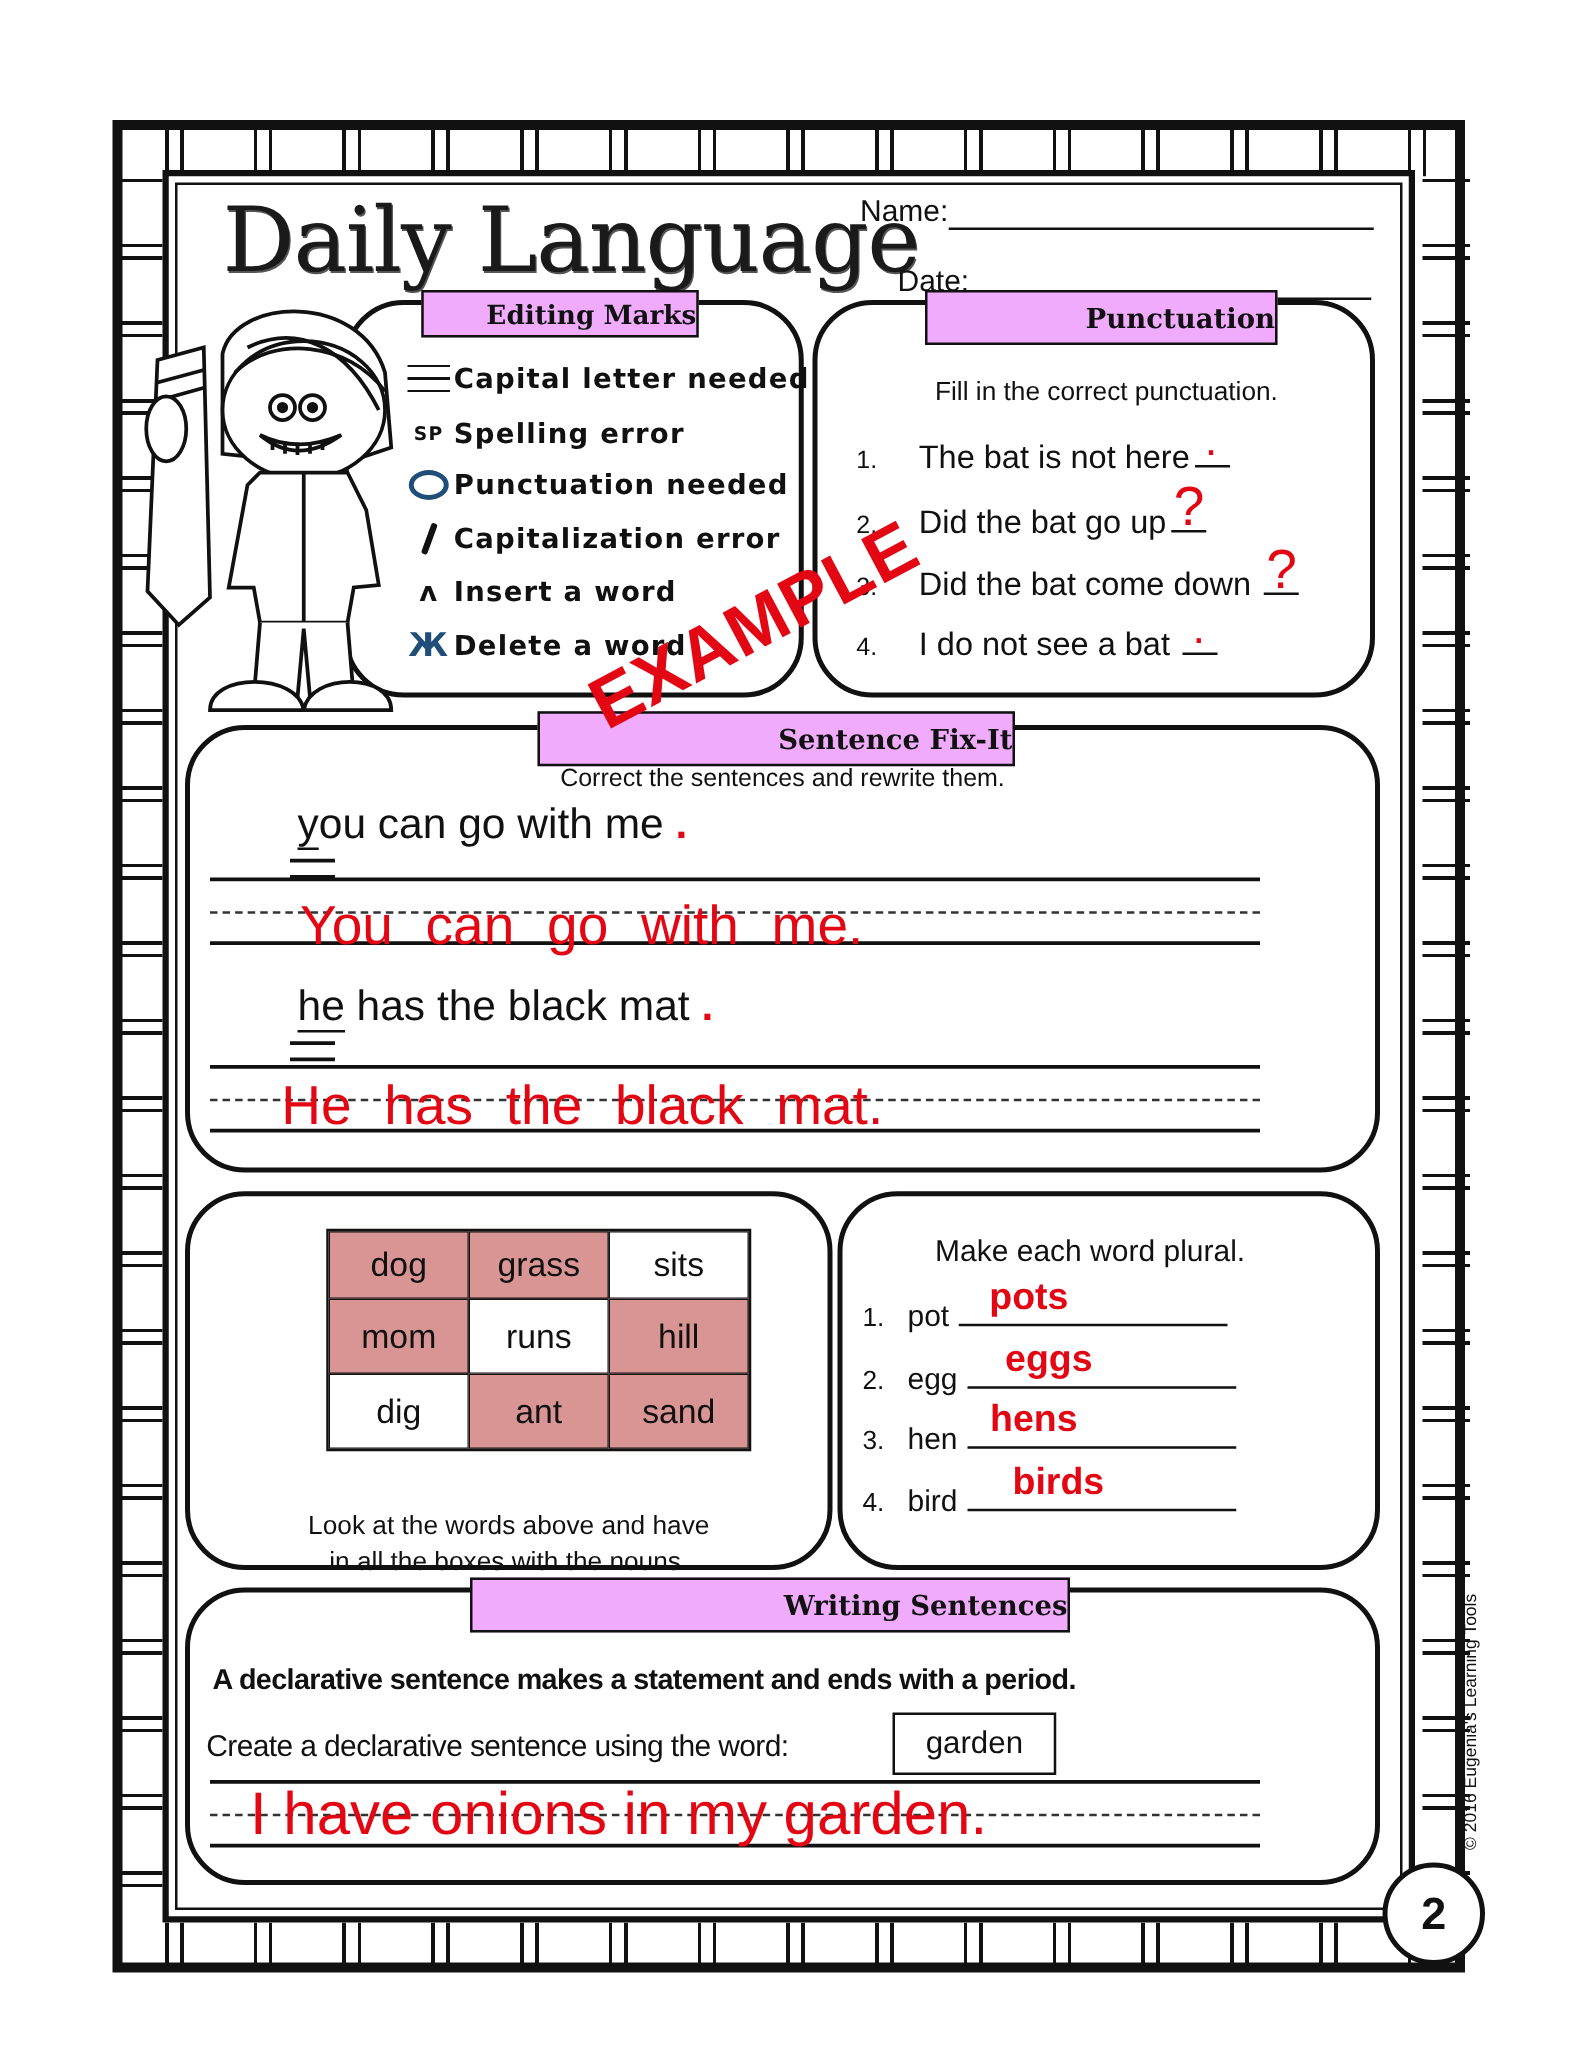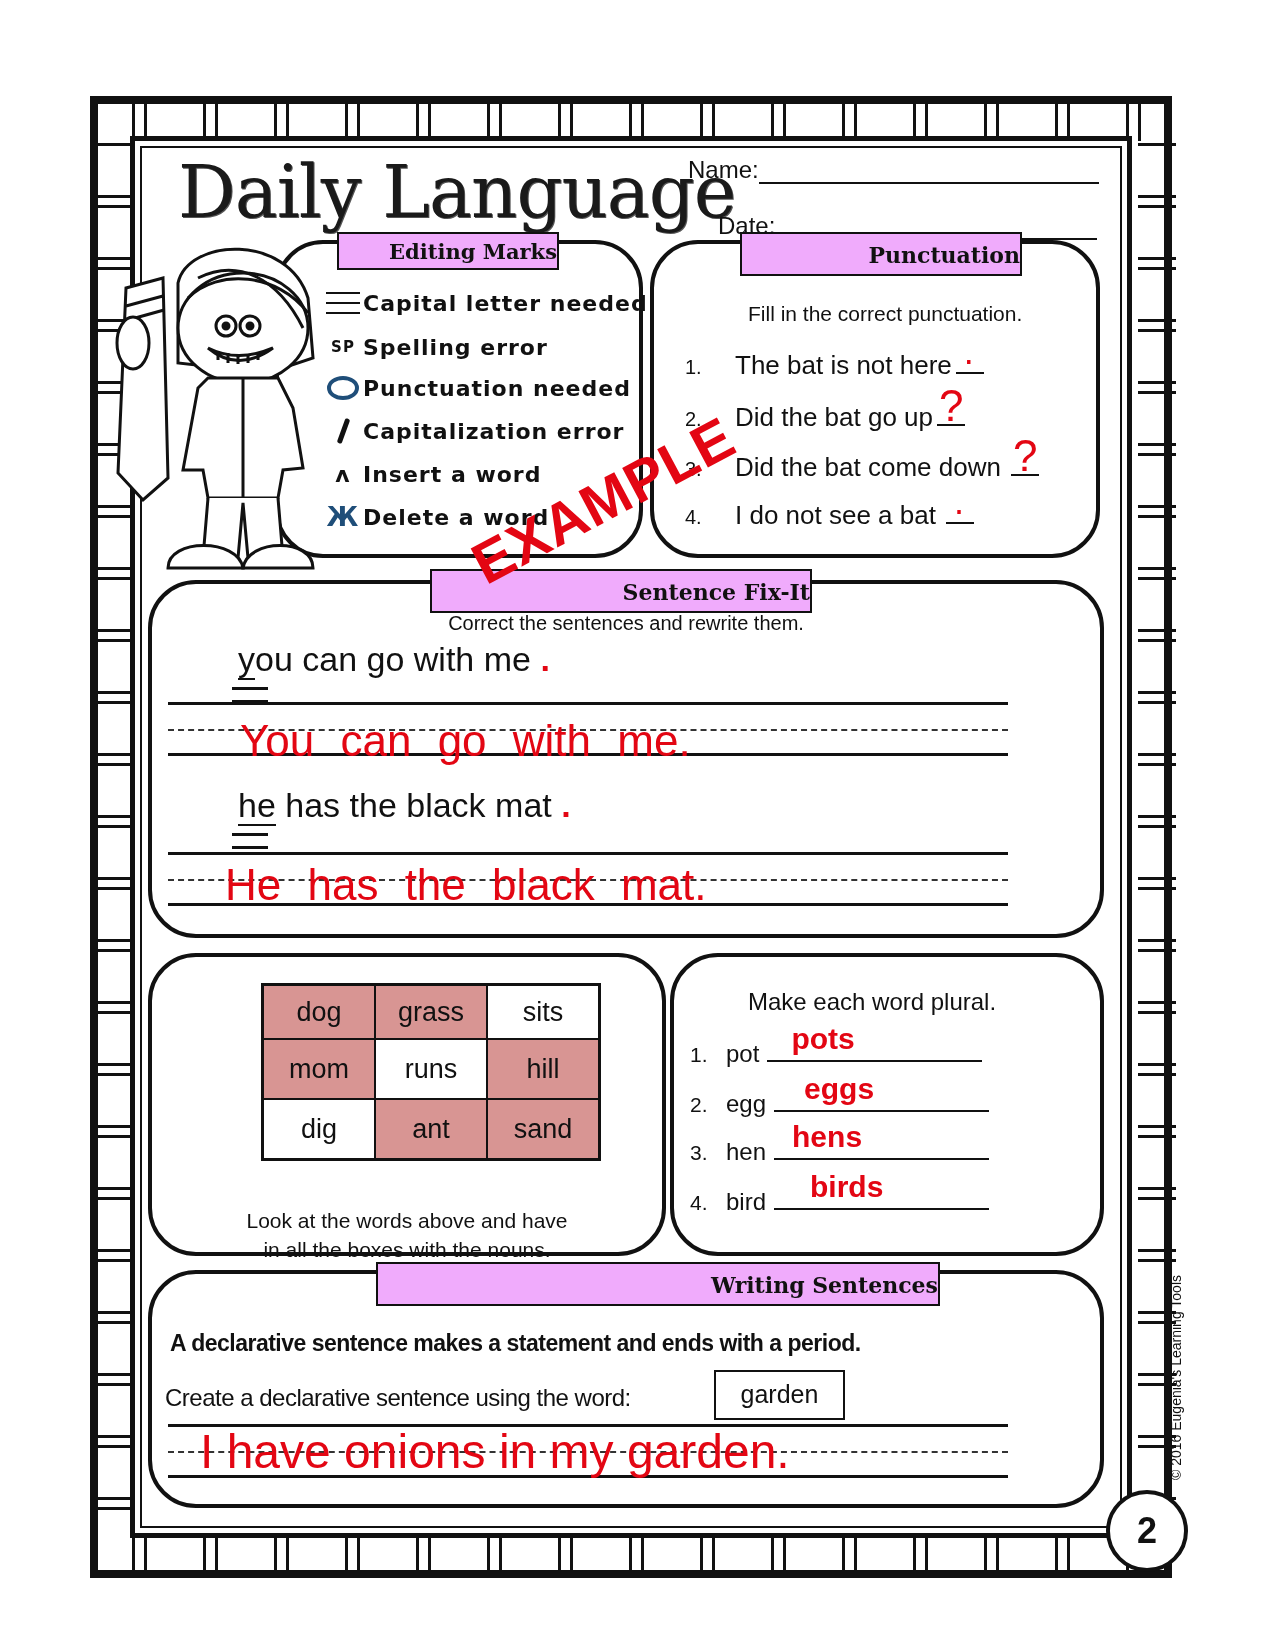--- a/index.html
+++ b/index.html
@@ -273,21 +273,21 @@
     </span>
 </div>
 <div class="plural-row" style="top:1188px;">
   <span class="num">4.</span>
   <span class="word">bird</span>
   <span class="plural-line">
       <span class="answer-red" style="left:36px;">birds</span>
     </span>
 </div>
 
-<div class="panel-title" style="left:376px;top:1262px;width:564px;height:44px;line-height:42px;font-size:22px;">Writing Sentences</div>
+<div class="panel-title" style="left:376px;top:1262px;width:480px;height:44px;line-height:42px;font-size:22px;">Writing Sentences</div>
 <div class="write-def">A declarative sentence makes a statement and ends with a period.</div>
 <div class="write-prompt">Create a declarative sentence using the word:</div>
 <div class="word-box">garden</div>
 <div class="write-lines" style="top:1424px;height:54px;"></div>
 <div class="write-answer">I have onions in my garden.</div>
 
 <div class="copyright">© 2016 Eugenia's Learning Tools</div>
 <div class="page-badge">2</div>
 
 </body></html>

